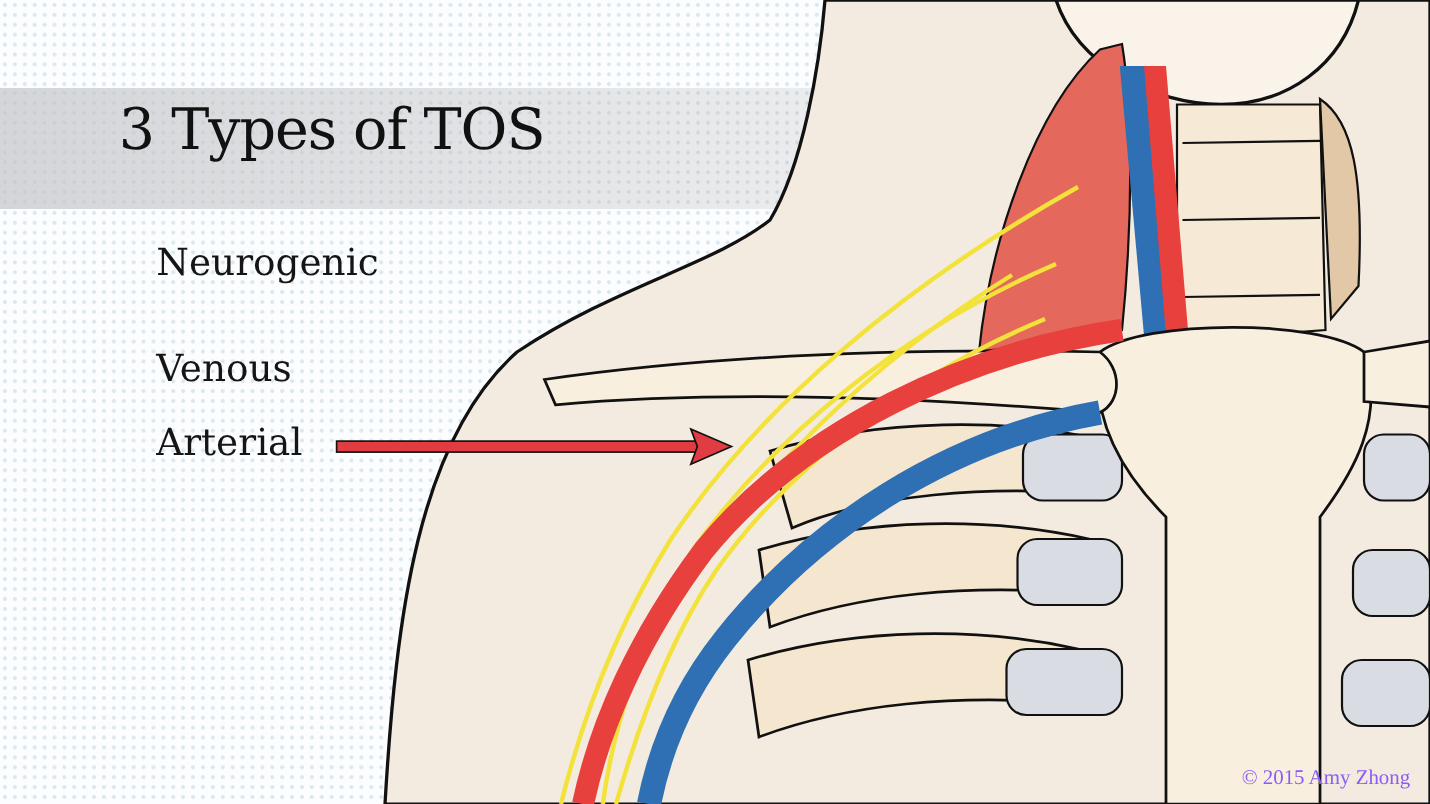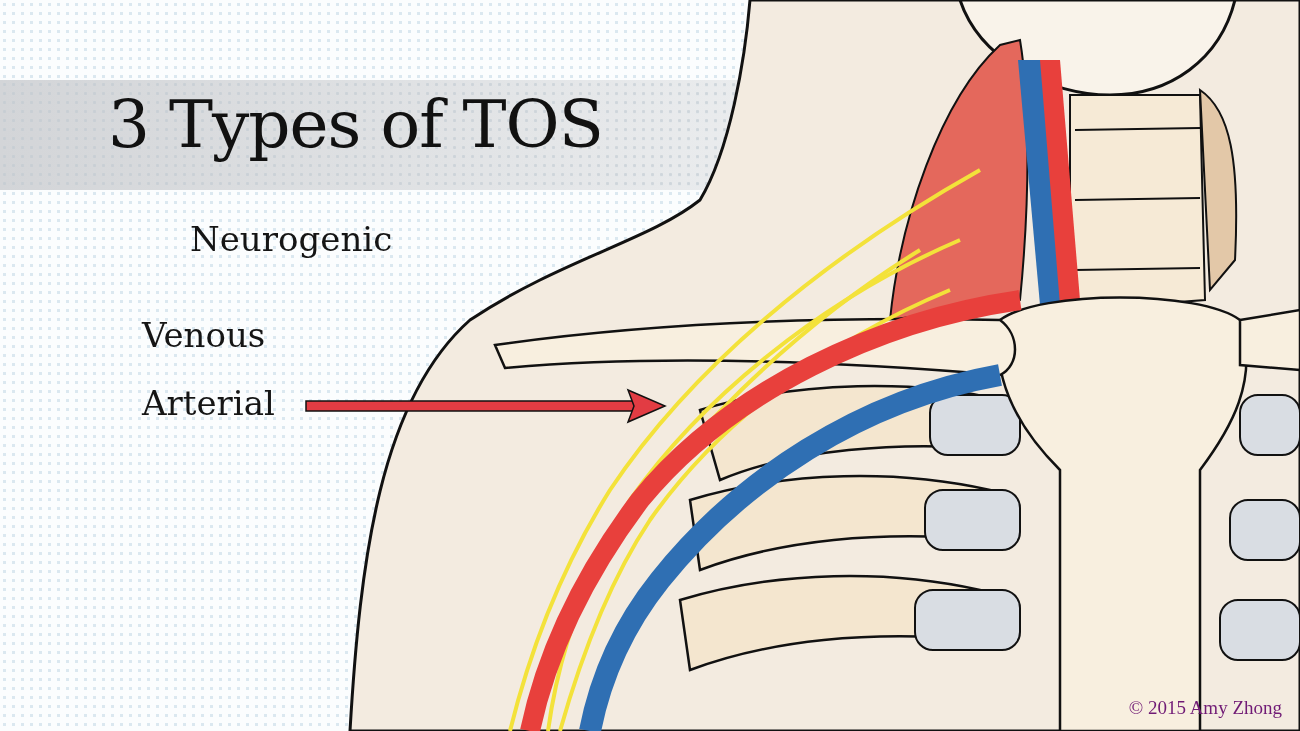--- a/index.html
+++ b/index.html
@@ -15,37 +15,37 @@
       background: linear-gradient(90deg, #d3d5d8 0%, #e4e6e8 55%, rgba(236,238,240,0.6) 100%);
     }
     .title-band::after {
       content: ""; position: absolute; inset: 0;
       background-image: radial-gradient(circle, rgba(190,200,208,0.55) 1.3px, transparent 1.8px);
       background-size: 9px 9px;
     }
     .title {
       position: absolute; left: 108px; top: 92px; z-index: 3;
       font-family: "DejaVu Serif", "Liberation Serif", serif;
-      font-size: 66px; color: #111; letter-spacing: -1px; line-height: 1;
+      font-size: 52px; color: #111; letter-spacing: -1px; line-height: 1;
       margin: 0; font-weight: normal; text-align: right;
     }
     .art { position: absolute; inset: 0; z-index: 1; }
     .types { position: absolute; left: 142px; top: 218px; z-index: 3; }
     .type-item {
       position: absolute; left: 0; white-space: nowrap;
       font-family: "DejaVu Serif", "Liberation Serif", serif;
       font-size: 34px; color: #151515; line-height: 1;
     }
-    .type-0 { top: 4px; margin-left: 48px; }
+    .type-0 { top: 4px; }
     .type-1 { top: 100px; }
     .type-2 { top: 168px; text-align: right; }
     .credit {
       position: absolute; right: 18px; bottom: 12px; z-index: 3;
       font-family: "Liberation Serif", serif; font-size: 19px;
-      color: #701a75;
+      color: #8b5cf6;
     }
   </style>
 </head>
 <body>
 
 <div class="bg"></div>
 <div class="title-band"></div>
 
 <svg class="art" width="1300" height="731" viewBox="0 0 1300 731">
 

